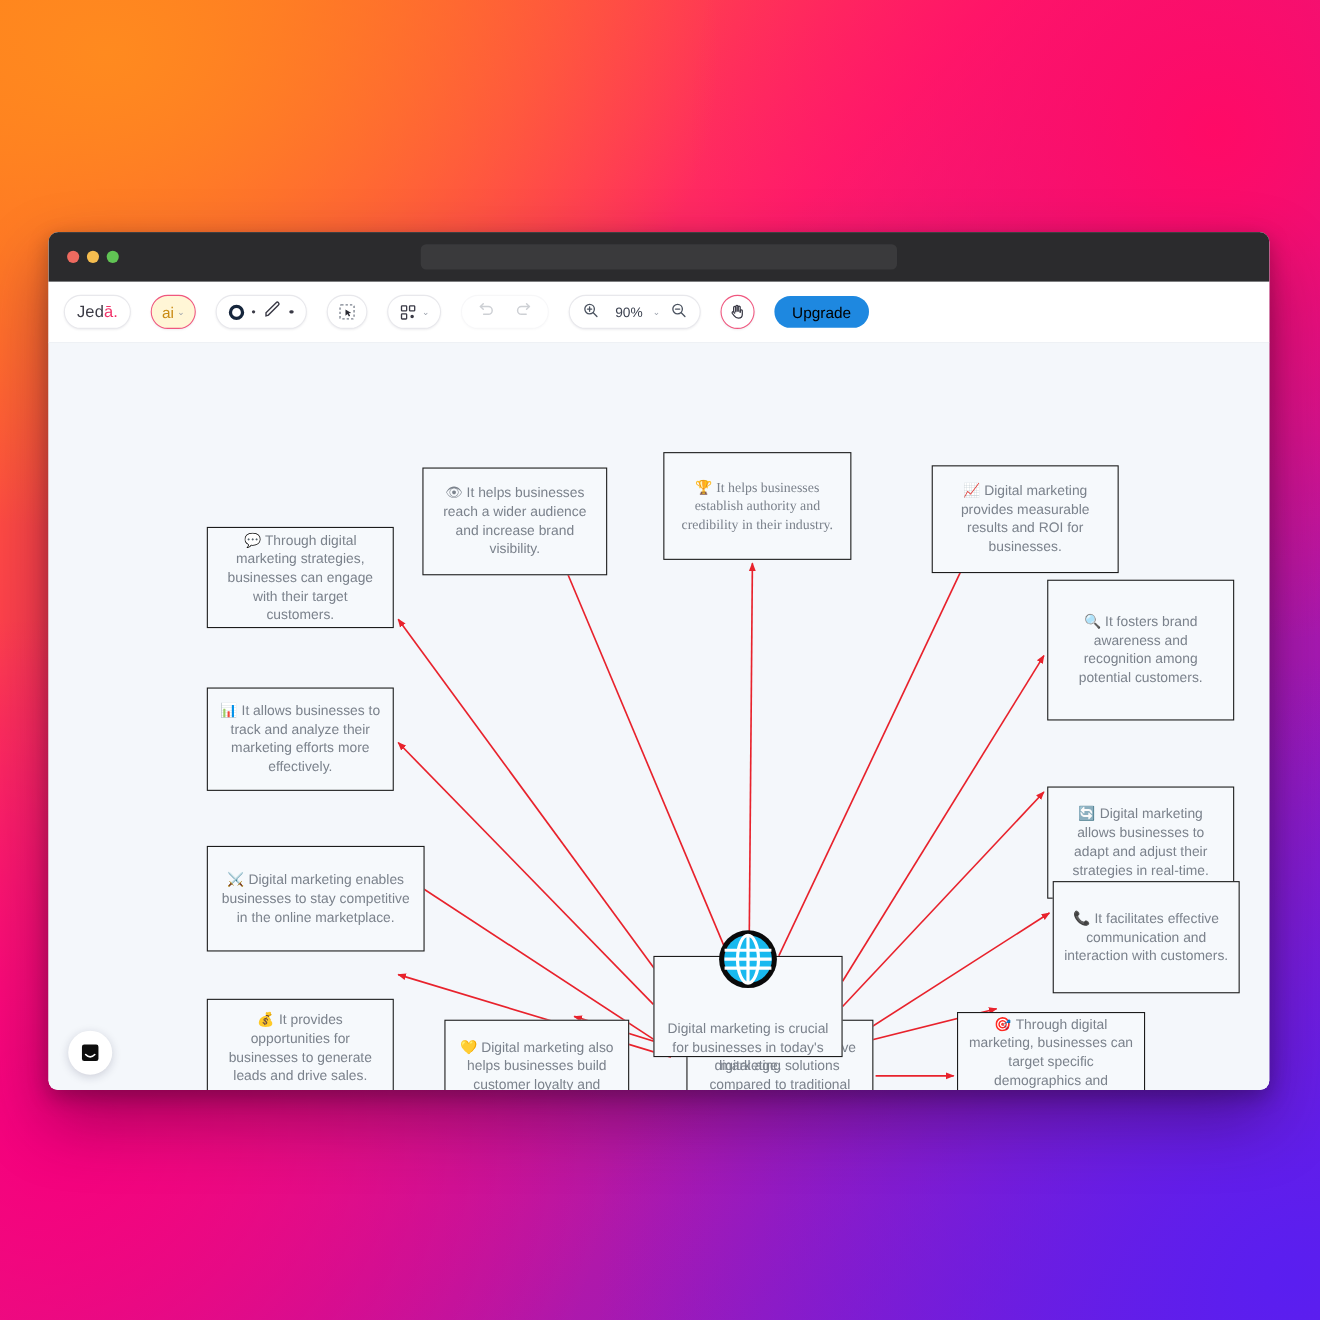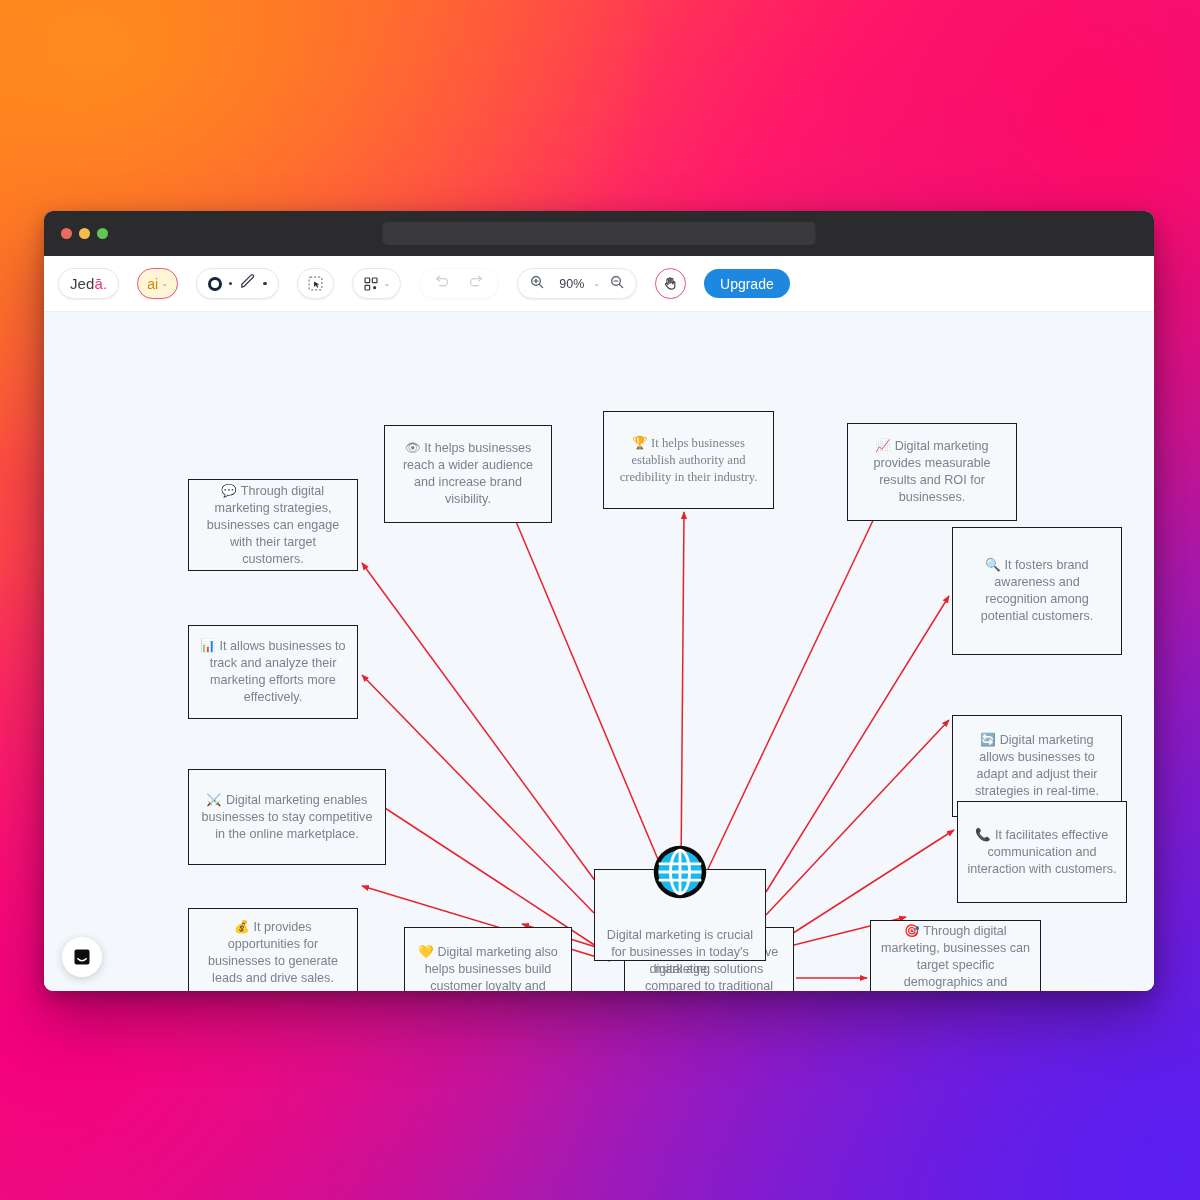--- a/index.html
+++ b/index.html
@@ -123,21 +123,21 @@
     width: 31px; padding: 0;
     border: 1.6px solid #f0577f;
     background: #fff;
   }
 
   #upgrade-btn {
     height: 29px;
     padding: 0 16px;
     border-radius: 15px;
     background: #1e88e0;
-    color: #ffffff;
+    color: #000000;
     font-size: 14px;
     border: none;
     display: flex; align-items: center; justify-content: center;
     cursor: pointer;
   }
 
   
   #canvas {
     position: relative;
     width: 100%;

